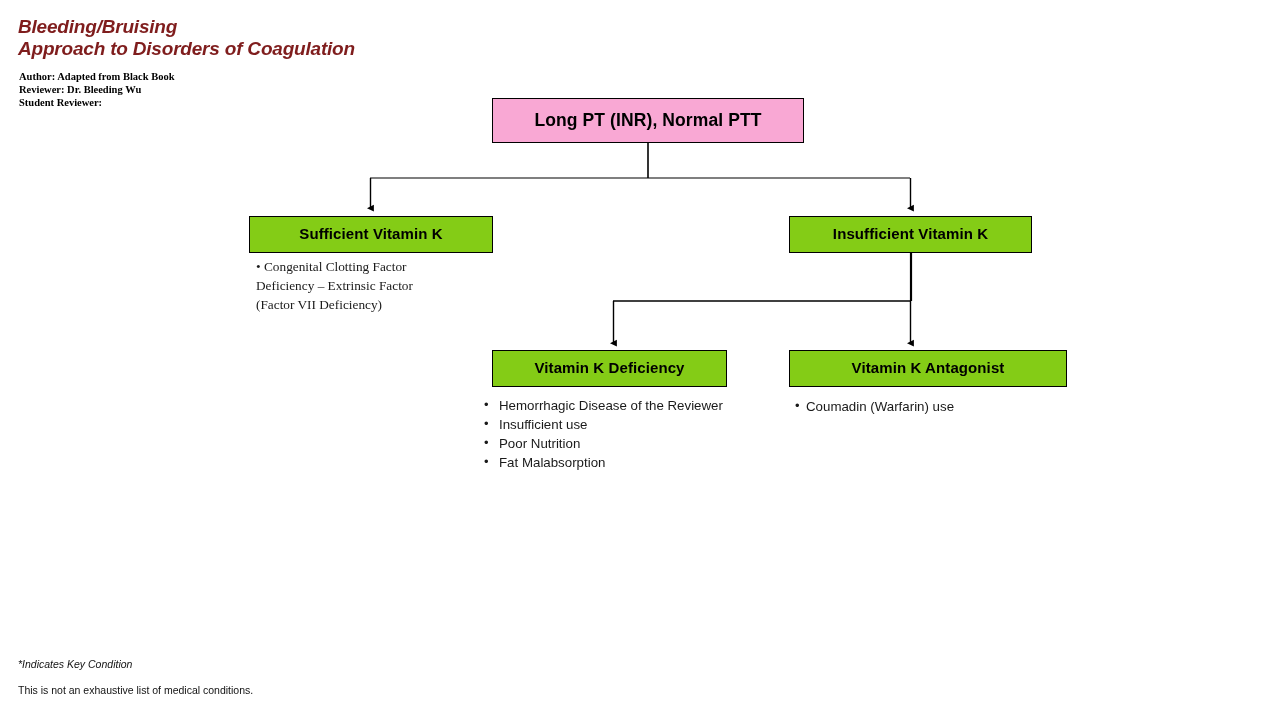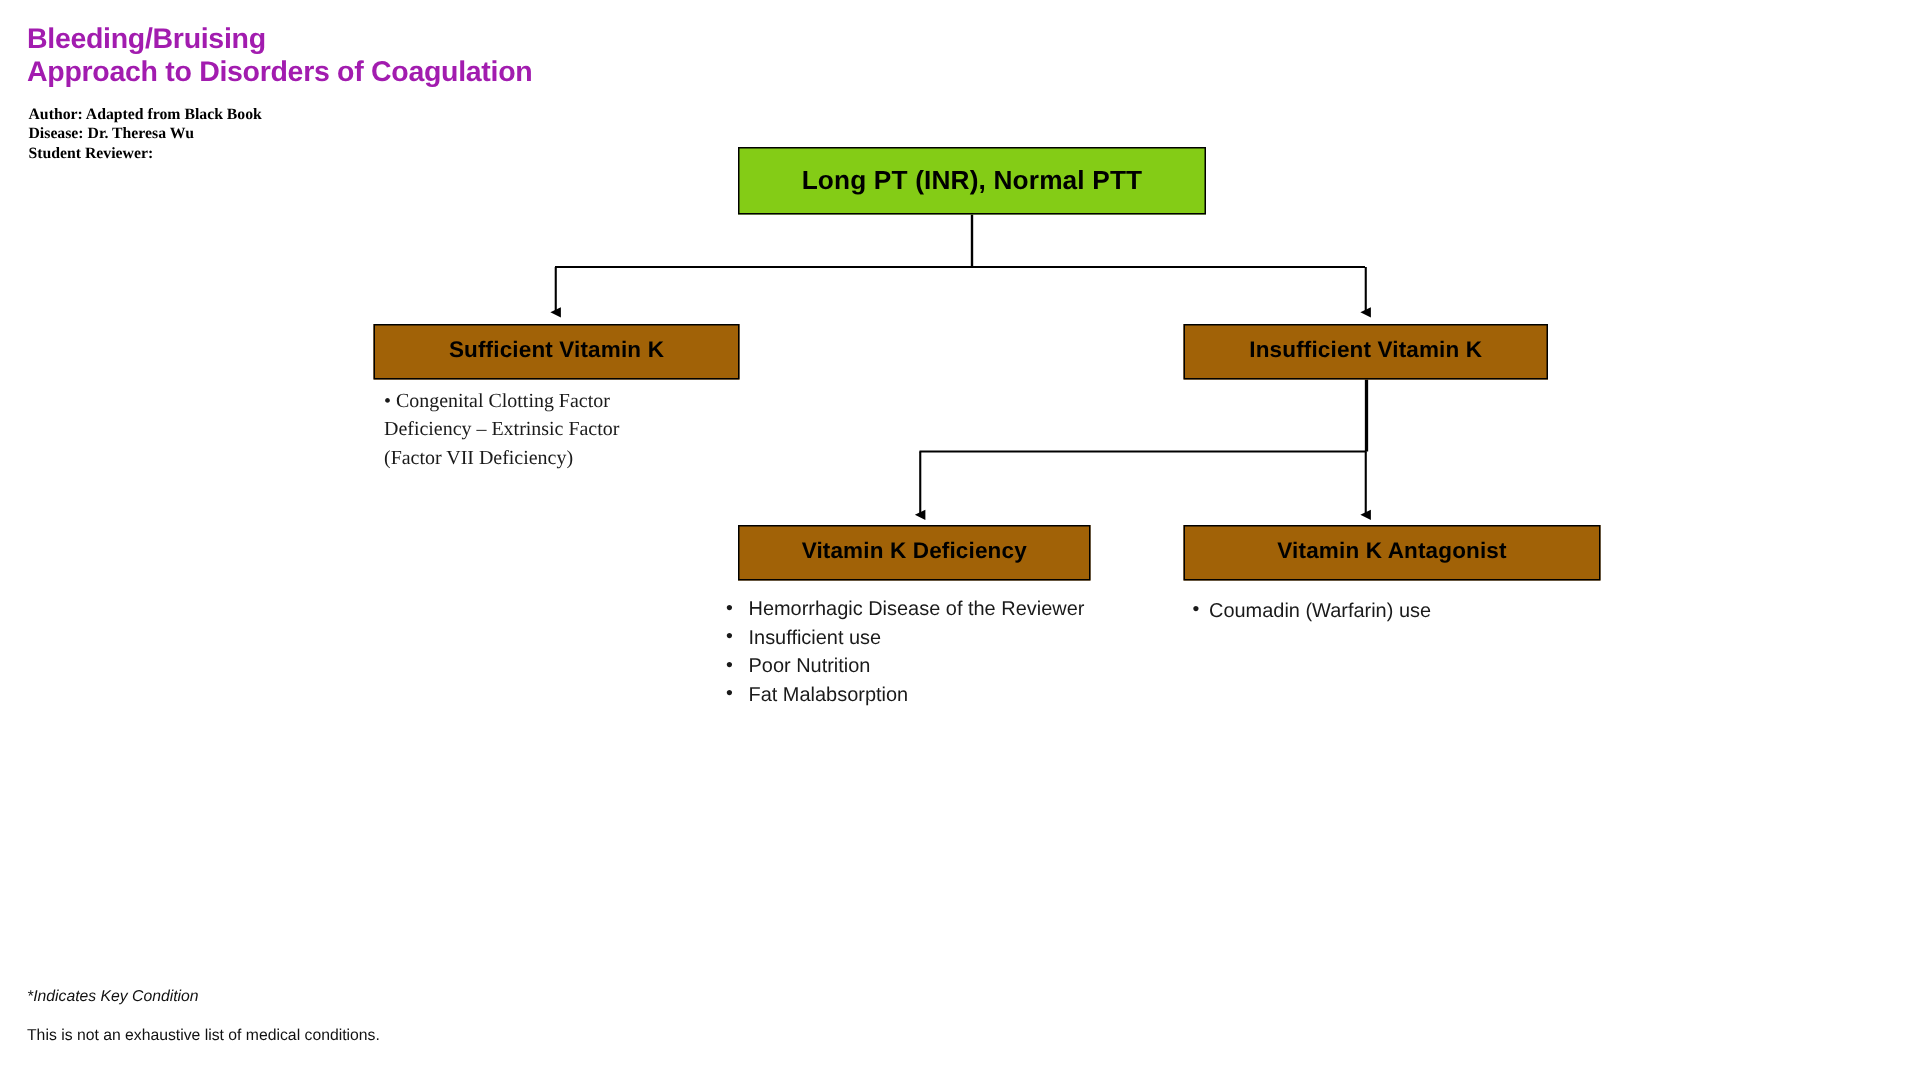--- a/index.html
+++ b/index.html
@@ -30,21 +30,22 @@
     position: absolute;
     left: 18px;
     top: 16px;
     line-height: 1.14;
   }
   .title-line {
     font-size: 19px;
     font-weight: bold;
     letter-spacing: -0.2px;
     white-space: nowrap;
-    color: #a21caf;
+    color: #7f1d1d;
+    font-style: italic;
   }
   .credits {
     position: absolute;
     left: 19px;
     top: 71px;
     line-height: 1.22;
     font-family: Liberation Serif, serif;
   }
   .credit-line {
     font-size: 10.5px;
@@ -63,26 +64,26 @@
     justify-content: center;
     text-align: center;
   }
   .node-label {
     font-weight: bold;
     color: #000000;
     line-height: 1.1;
     letter-spacing: 0.1px;
   }
   .node.root {
+    background: #f9a8d4;
+  }
+  .node.root .node-label { font-size: 17.5px; }
+
+  .node.branch {
     background: #84cc16;
-  }
-  .node.root .node-label { font-size: 17.5px; }
-
-  .node.branch {
-    background: #a16207;
     align-items: center;
   }
   .node.branch .node-label { font-size: 15px; }
 
   
   .bullets {
     position: absolute;
     font-size: 13.3px;
     line-height: 1.44;
     color: #1a1a1a;
@@ -132,21 +133,21 @@
 
 <div class="stage">
 
   <div class="title-block">
     <div class="title-line">Bleeding/Bruising</div>
     <div class="title-line">Approach to Disorders of Coagulation</div>
   </div>
 
   <div class="credits">
     <div class="credit-line">Author: Adapted from Black Book</div>
-    <div class="credit-line">Disease: Dr. Theresa Wu</div>
+    <div class="credit-line">Reviewer: Dr. Bleeding Wu</div>
     <div class="credit-line">Student Reviewer:</div>
   </div>
 
   <svg class="connectors" viewBox="0 0 1280 720" width="1280" height="720" xmlns="http://www.w3.org/2000/svg">
     <defs>
       <marker id="arrowhead" markerWidth="8" markerHeight="8" refX="3.6" refY="4" orient="auto" markerUnits="userSpaceOnUse">
         <path d="M0.4,0.6 L7.2,0.6 L3.8,7.6 Z" fill="#000000"></path>
       </marker>
     </defs>
 

